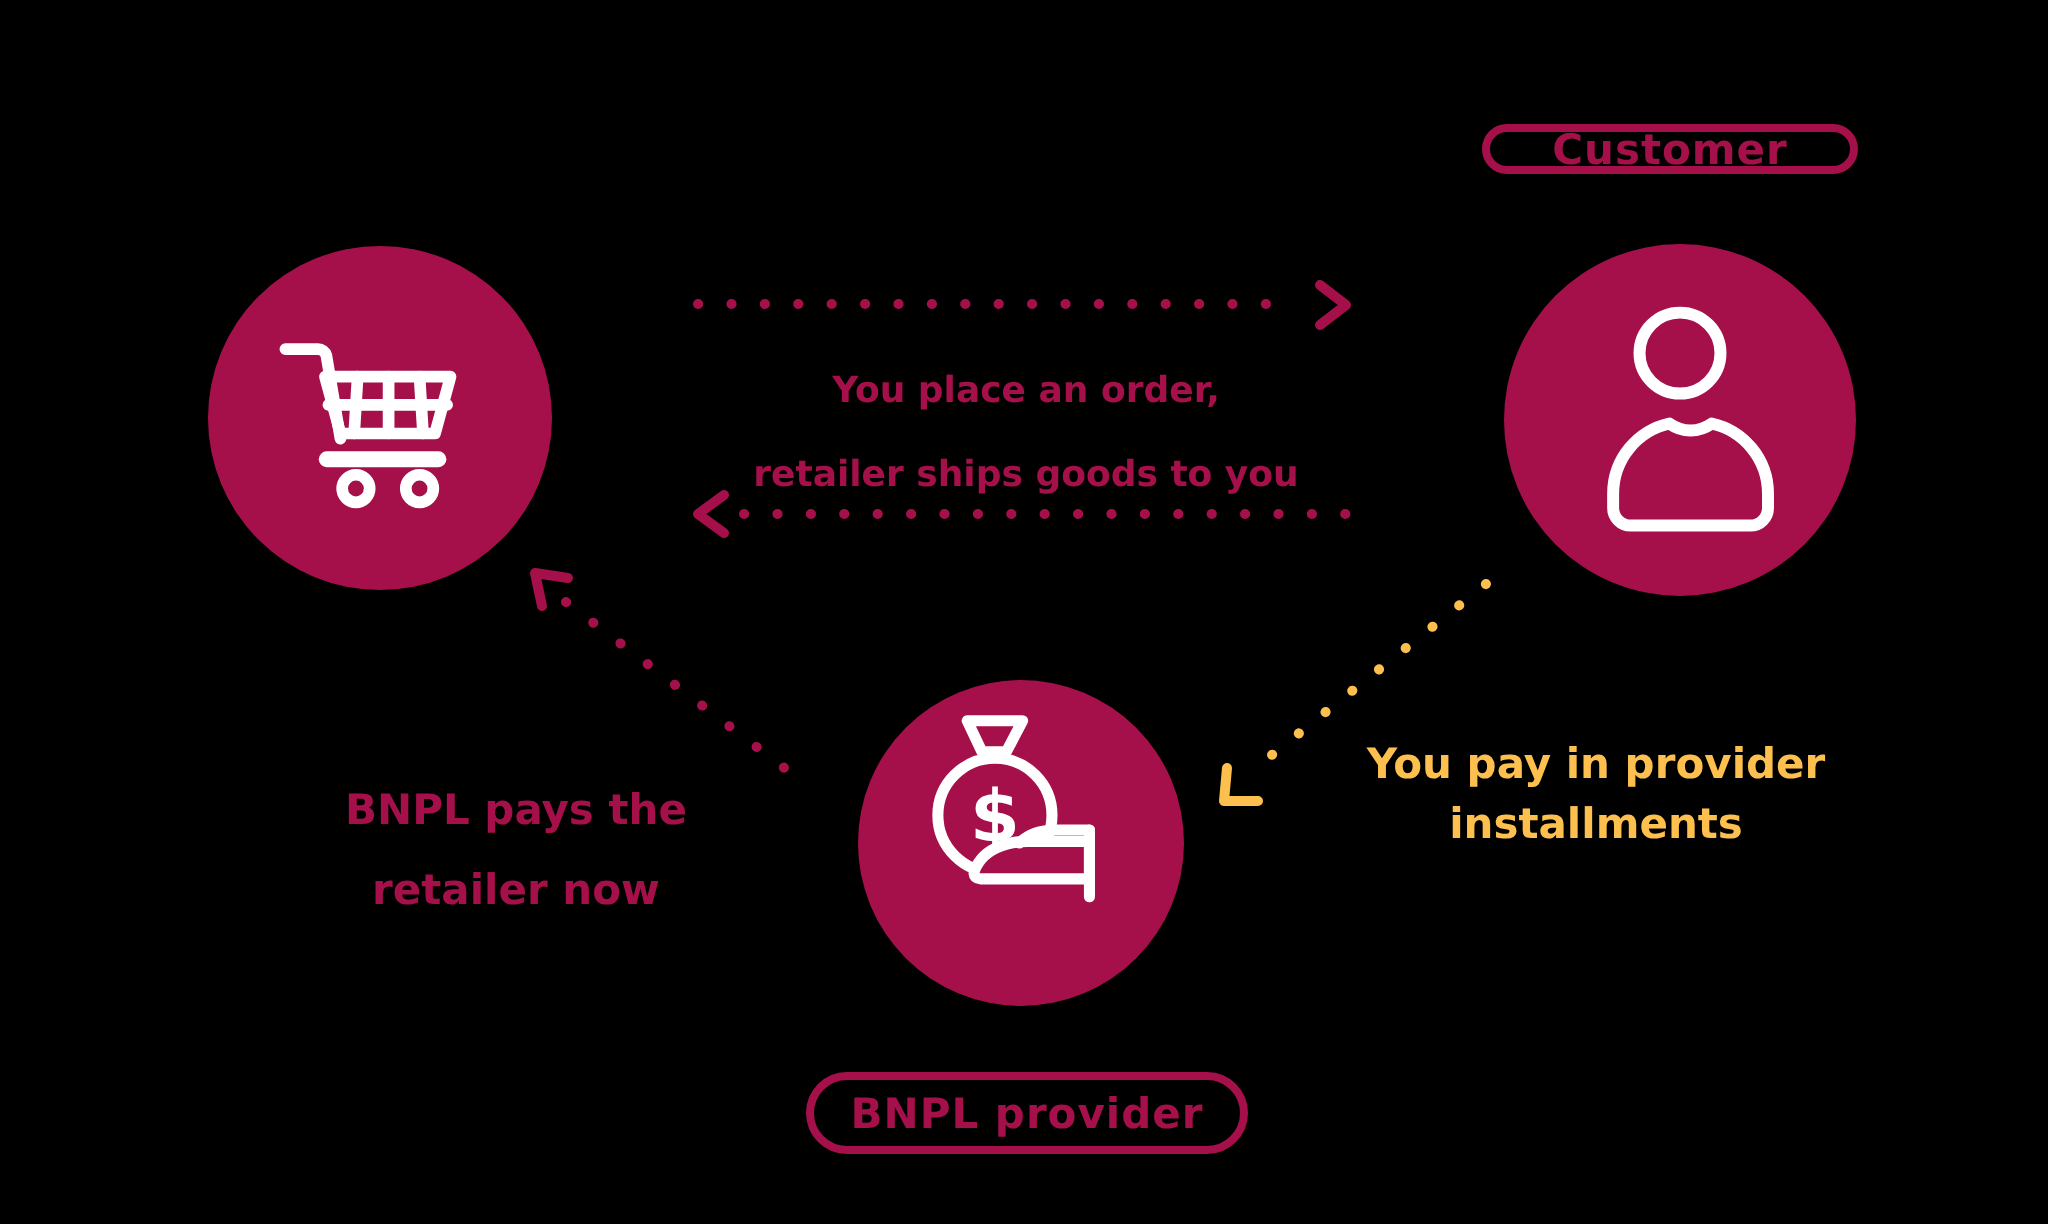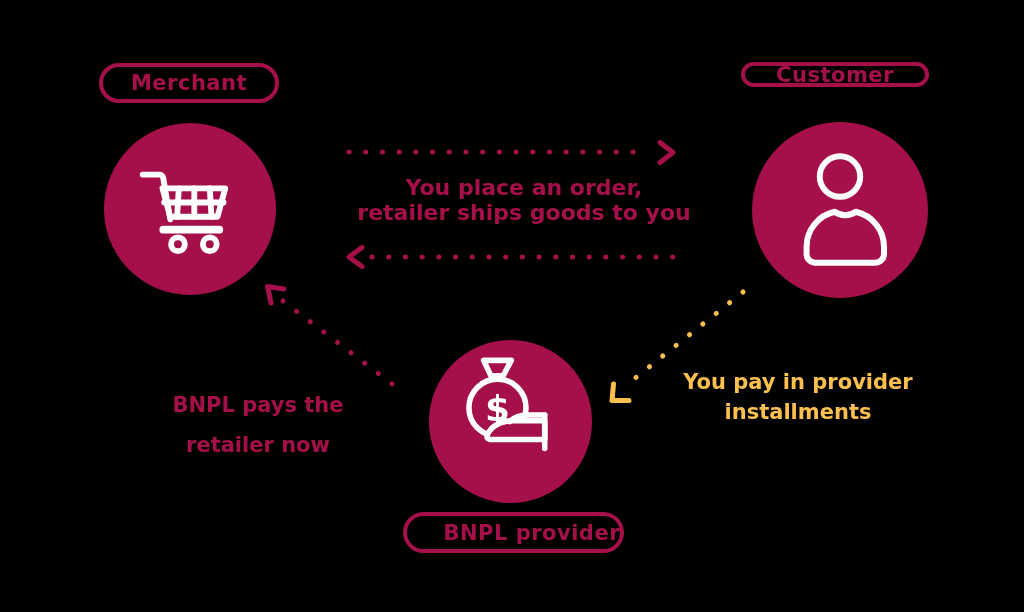--- a/index.html
+++ b/index.html
@@ -45,21 +45,21 @@
     border-radius: 24px;
     color: var(--crimson);
     font-weight: 700;
     font-size: 21px;
     letter-spacing: 0.5px;
     display: flex; align-items: center; justify-content: center;
     text-align: center;
   }
   .pill-merchant { left: 99px; top: 63px; width: 180px; height: 40px; }
   .pill-customer { left: 741px; top: 62px; width: 188px; height: 25px; }
-  .pill-bnpl     { left: 403px; top: 512px; width: 221px; height: 41px; justify-content: flex-end; }
+  .pill-bnpl     { left: 403px; top: 536px; width: 221px; height: 41px; }
   .node-circle {
     position: absolute;
     border-radius: 50%;
     background: var(--crimson);
     display: flex; align-items: center; justify-content: center;
   }
   .circle-merchant { left: 104px; top: 123px; width: 172px; height: 172px; }
   .circle-customer { left: 752px; top: 122px; width: 176px; height: 176px; }
   .circle-bnpl     { left: 429px; top: 340px; width: 163px; height: 163px; }
   .node-circle svg { width: 100%; height: 100%; display: block; }
@@ -69,23 +69,23 @@
     stroke-linecap: round;
     stroke-linejoin: round;
   }
   .flow-text {
     position: absolute;
     font-weight: 700;
     text-align: center;
     white-space: pre-line;
   }
   .flow-order {
-    left: 344px; top: 175px; width: 360px;
+    left: 333px; top: 175px; width: 360px;
     color: var(--crimson);
-    font-size: 22px; line-height: 25px;
+    font-size: 18px; line-height: 42px;
   }
   .flow-bnpl-pays {
     left: 108px; top: 385px; width: 300px;
     color: var(--crimson);
     font-size: 21px; line-height: 40px;
   }
   .flow-installments {
     left: 638px; top: 367px; width: 320px;
     color: var(--yellow);
     font-size: 21px; line-height: 30px;
@@ -111,23 +111,20 @@
     <line class="dotline crimson-stroke" x1="372" y1="257" x2="677" y2="257"></line>
     <polyline class="arrowhead crimson-stroke" points="362,247.5 349,257 362,266.5"></polyline>
 
     <line class="dotline diag crimson-stroke" x1="283" y1="301" x2="404" y2="393"></line>
     <polyline class="arrowhead crimson-stroke" points="284,289 267.5,286.5 271,303"></polyline>
 
     <line class="dotline diag yellow-stroke" x1="743" y1="292" x2="629" y2="383"></line>
     <polyline class="arrowhead yellow-stroke" points="613.5,384 612,400.5 629,400.5"></polyline>
   </svg>
 
-  <div class="pill pill-merchant">
-    <span>Merchant</span>
-  </div>
   <div class="node-circle circle-merchant">
     <svg viewBox="0 0 100 100">
       <path class="icon-stroke" stroke-width="3.4" d="M22.5,30 h9.5 a2.5,2.5 0 0 1 2.4,1.8 L38.5,56"></path>
       <path class="icon-stroke" stroke-width="3.4" d="M34,38 h36.5 l-4.5,16.5 h-27.5 z"></path>
       <line class="icon-stroke" stroke-width="3.4" x1="43.5" y1="38" x2="42.5" y2="54.5"></line>
       <line class="icon-stroke" stroke-width="3.4" x1="52.5" y1="38" x2="52.5" y2="54.5"></line>
       <line class="icon-stroke" stroke-width="3.4" x1="61.5" y1="38" x2="62.5" y2="54.5"></line>
       <line class="icon-stroke" stroke-width="3.4" x1="35" y1="46.2" x2="69.5" y2="46.2"></line>
       <line class="icon-stroke" stroke-width="4.6" x1="34.5" y1="62" x2="67" y2="62"></line>
       <circle class="icon-stroke" stroke-width="3.4" cx="43" cy="70.5" r="4"></circle>

